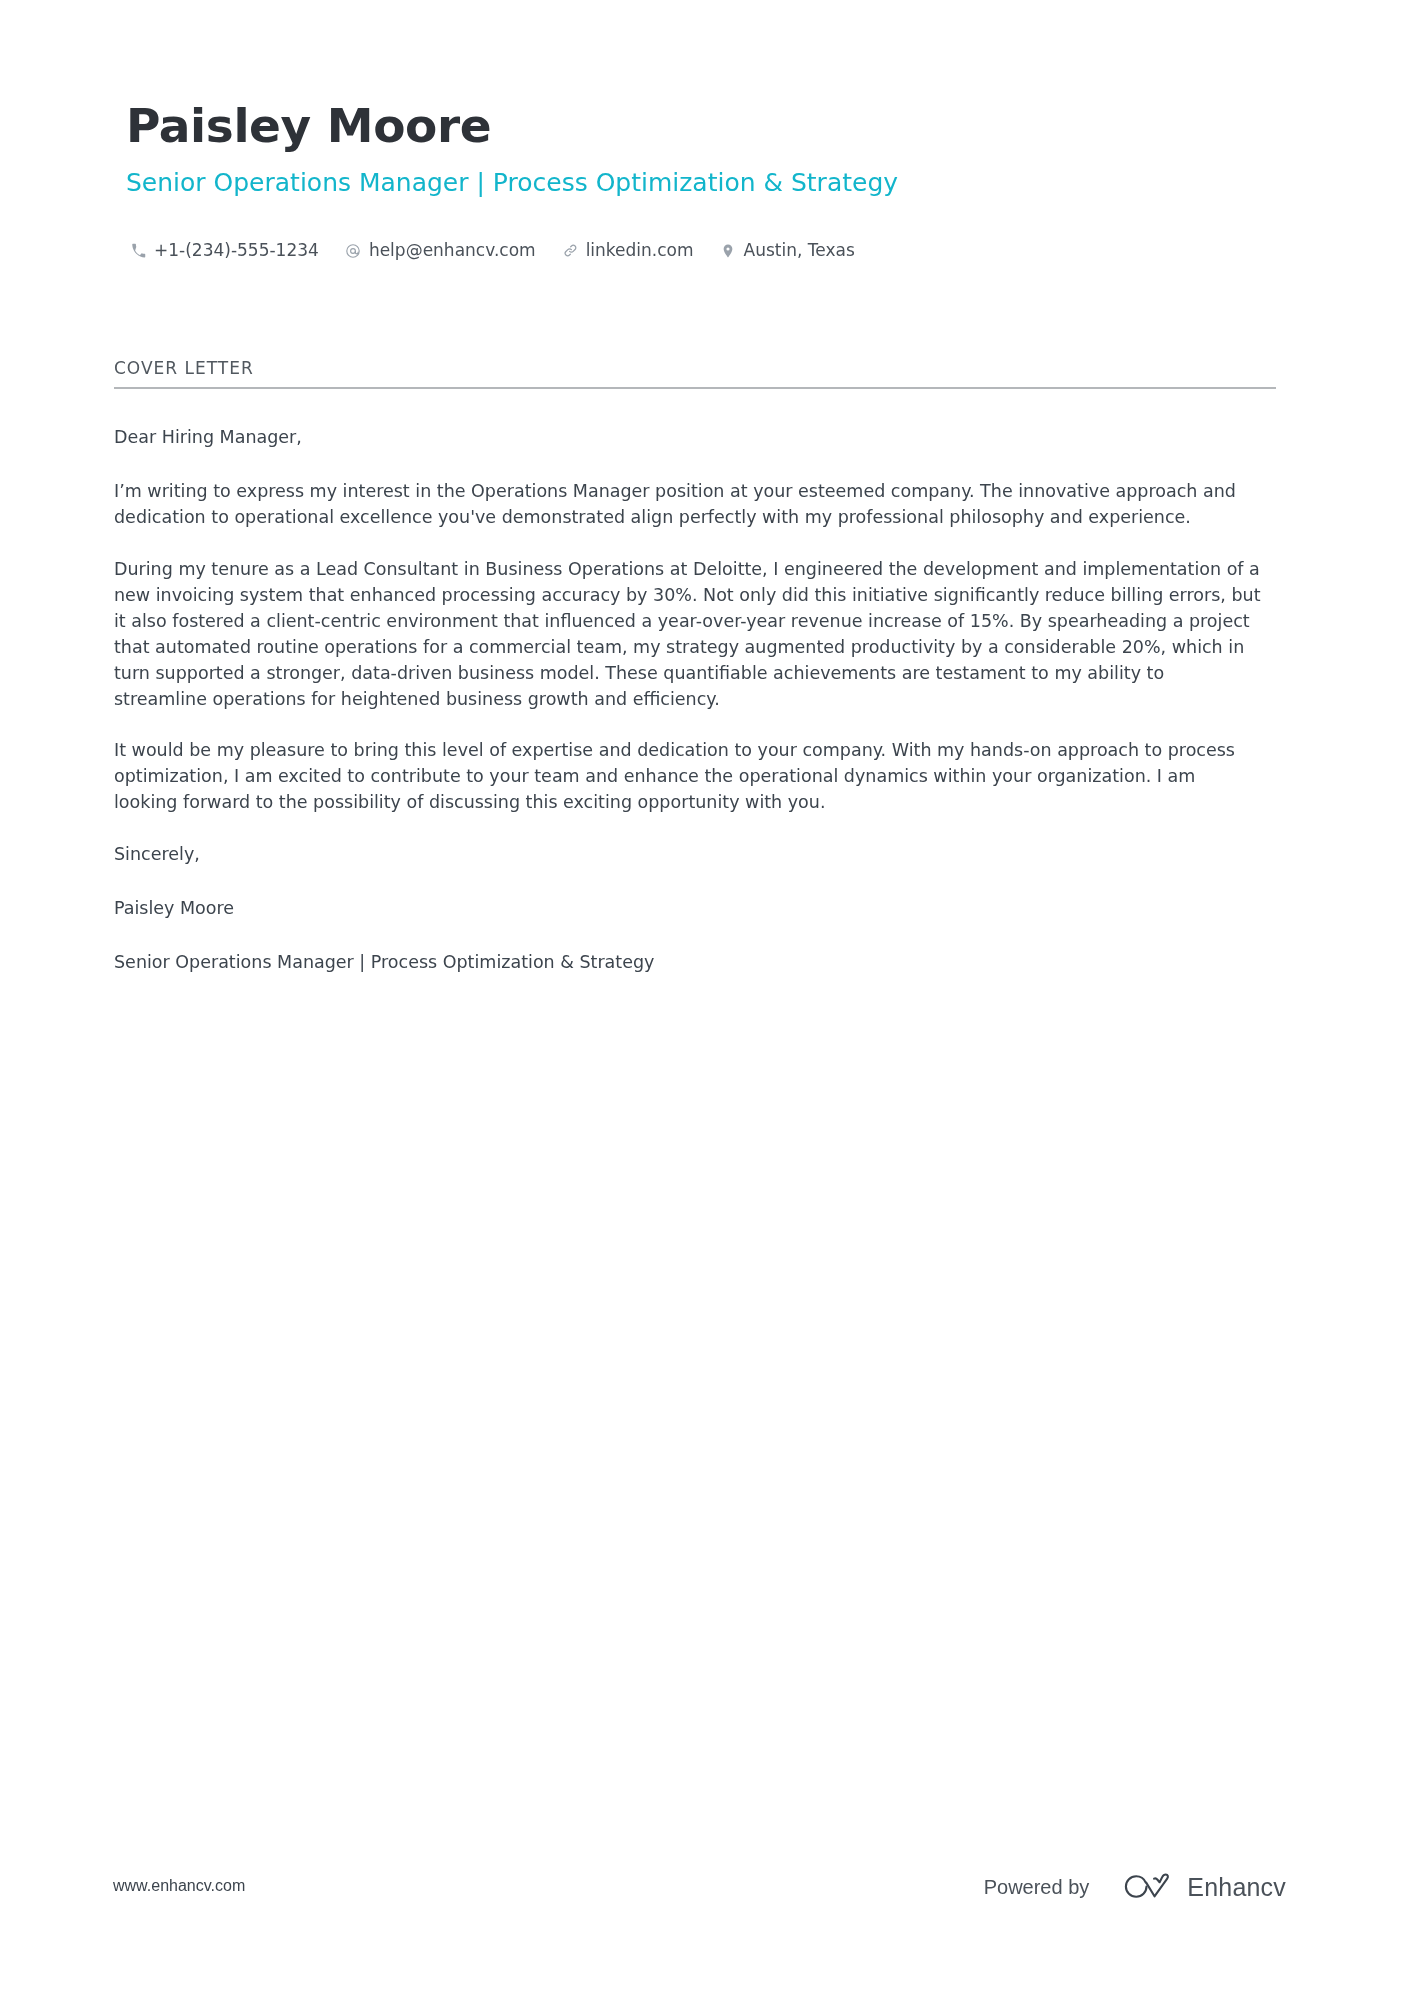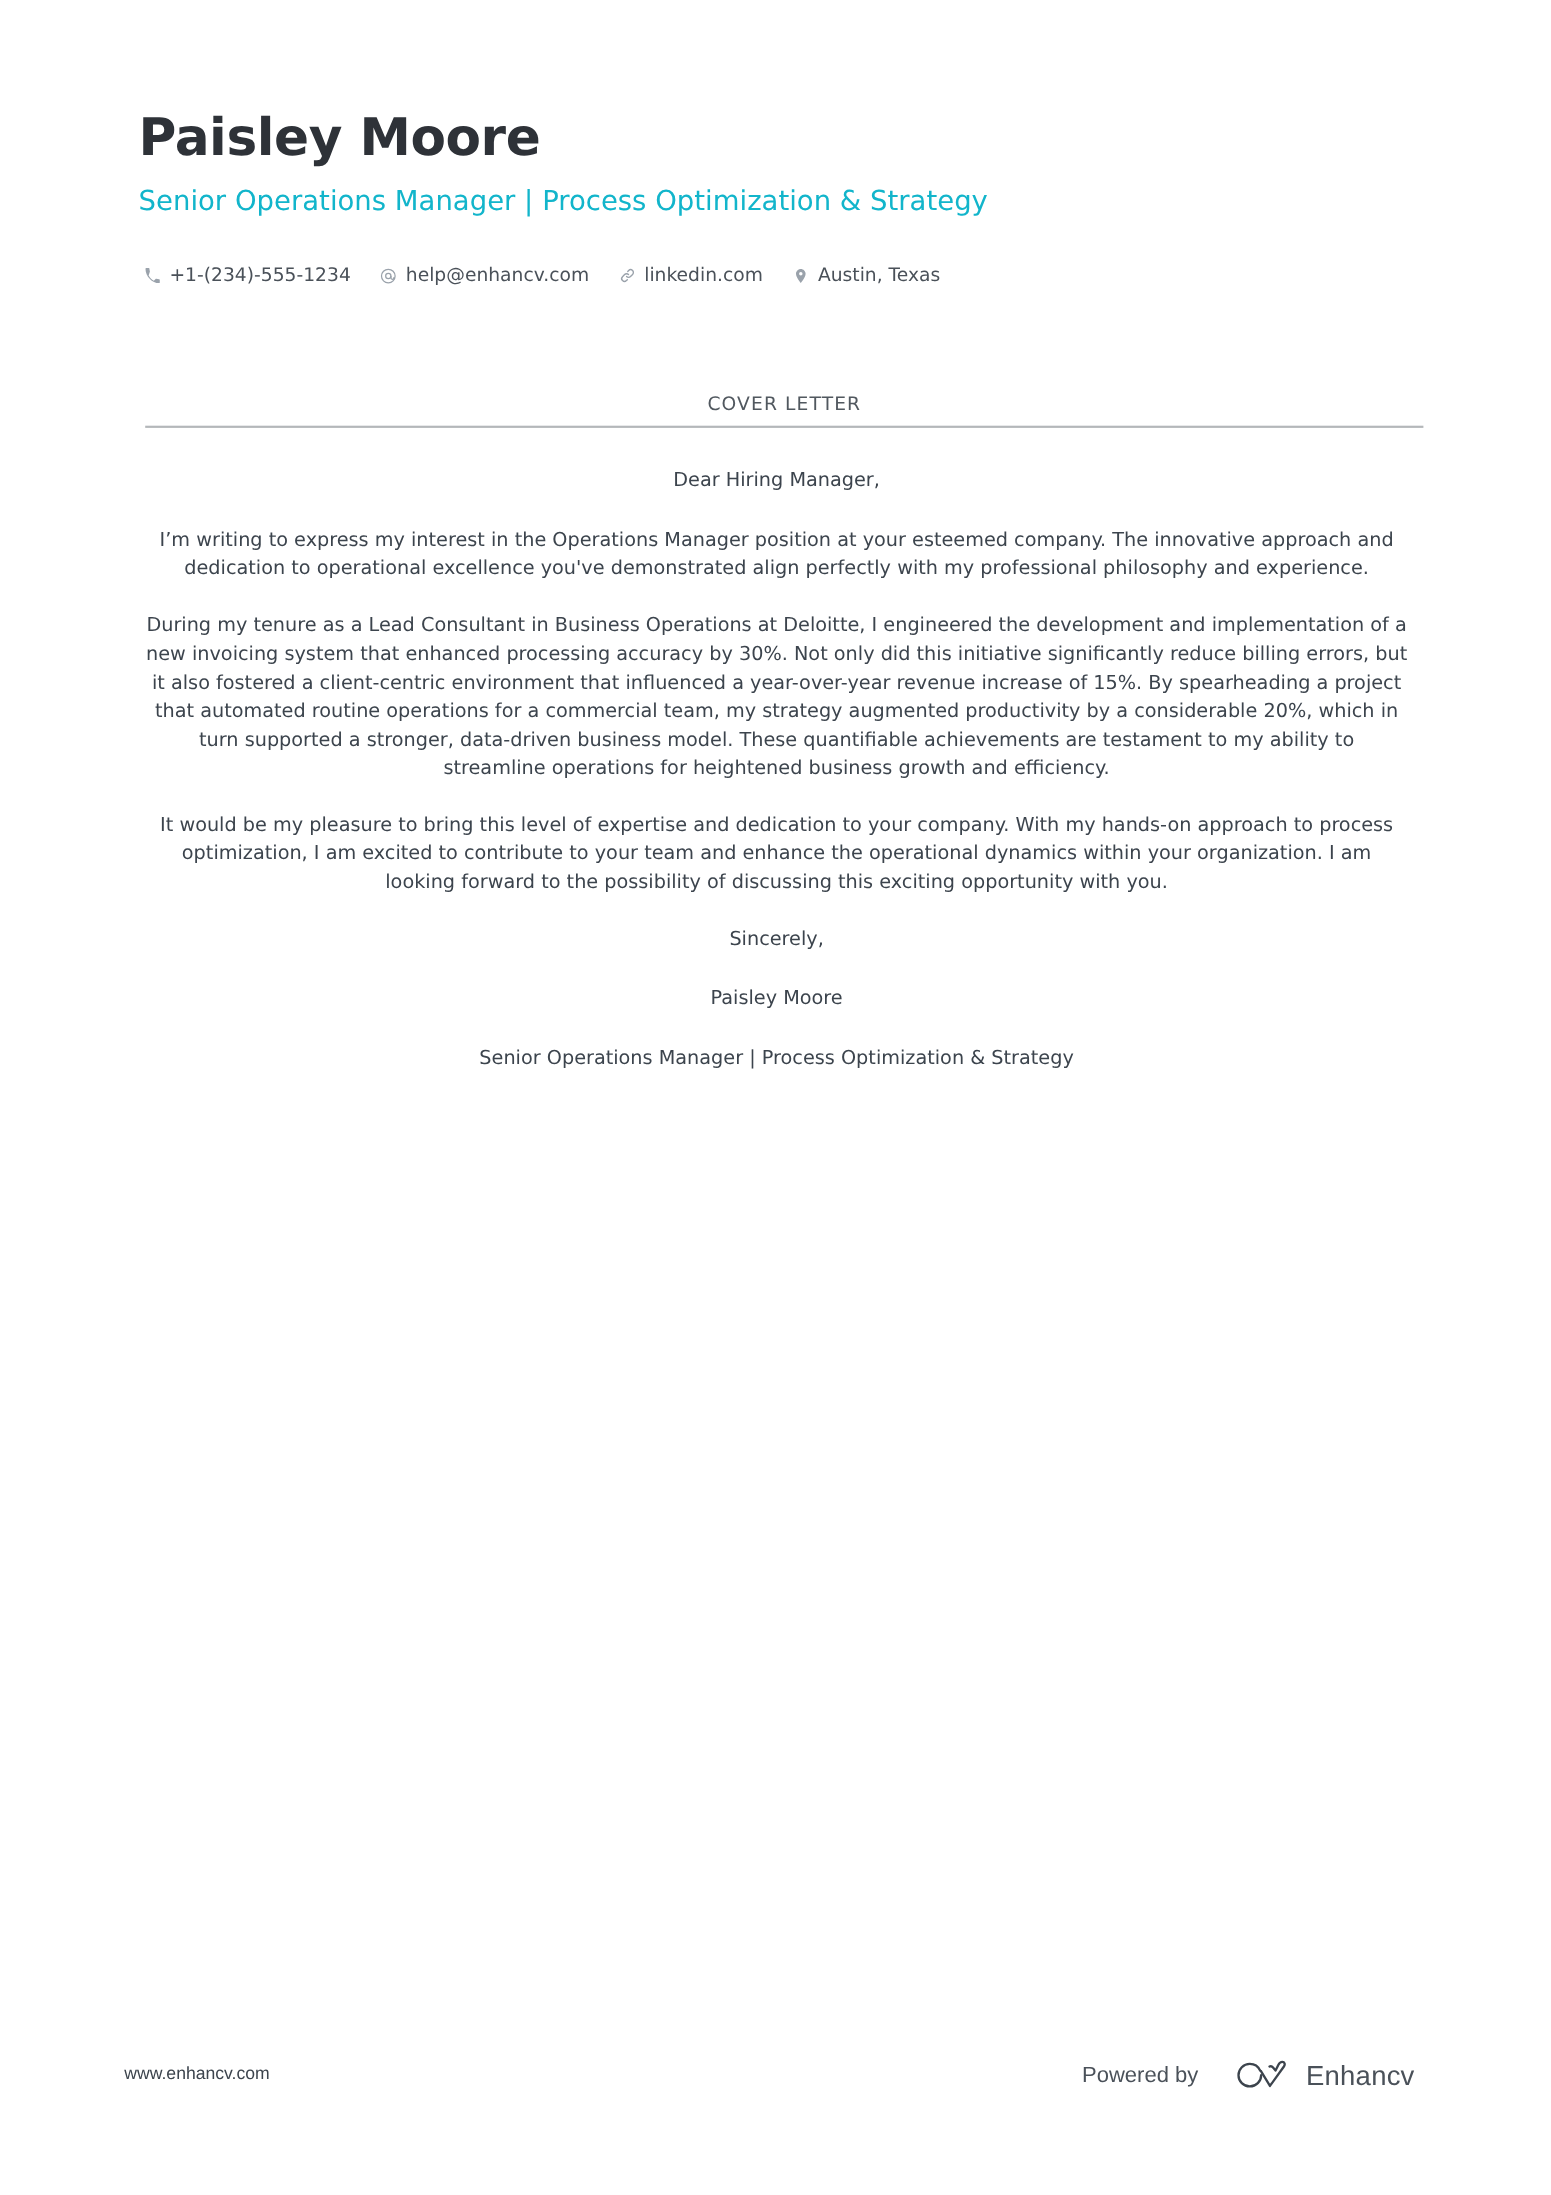--- a/index.html
+++ b/index.html
@@ -79,24 +79,23 @@
     margin-right: 7px;
     color: #9aa2ab;
     flex: 0 0 auto;
   }
   .contact-icon svg { display: block; }
   .contact-text { line-height: 1; }
 
   
   .section {
     position: absolute;
-    left: 132px;
+    left: 114px;
     top: 358px;
     width: 1162px;
-    text-align: center;
   }
   .section-title {
     font-family: "DejaVu Sans", sans-serif;
     font-size: 17px;
     font-weight: 400;
     letter-spacing: 1.0px;
     color: #51585f;
     margin: 0 0 9px 0;
     line-height: 1.2;
   }

